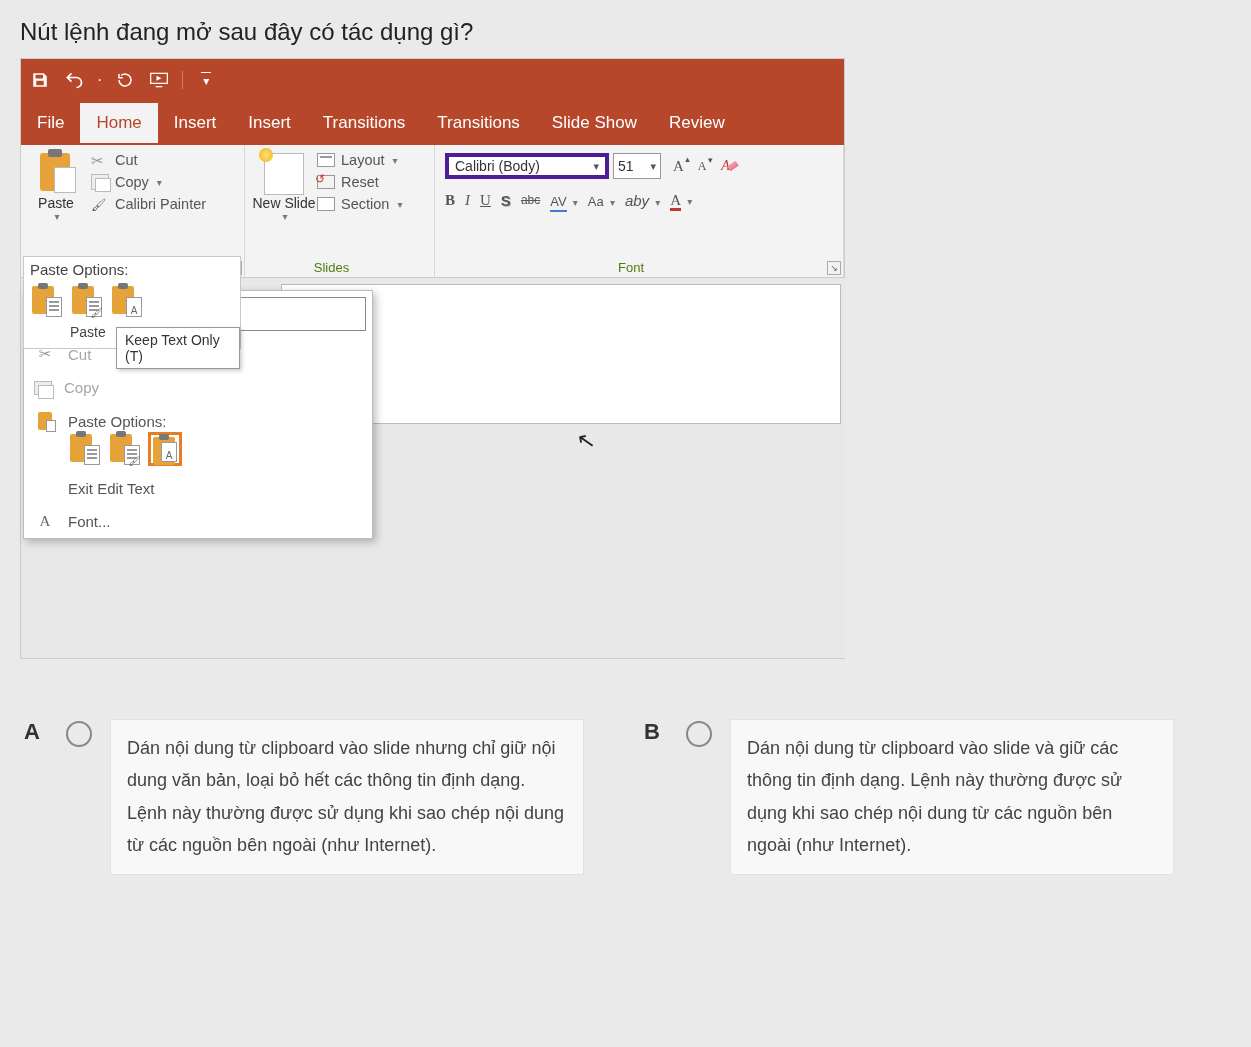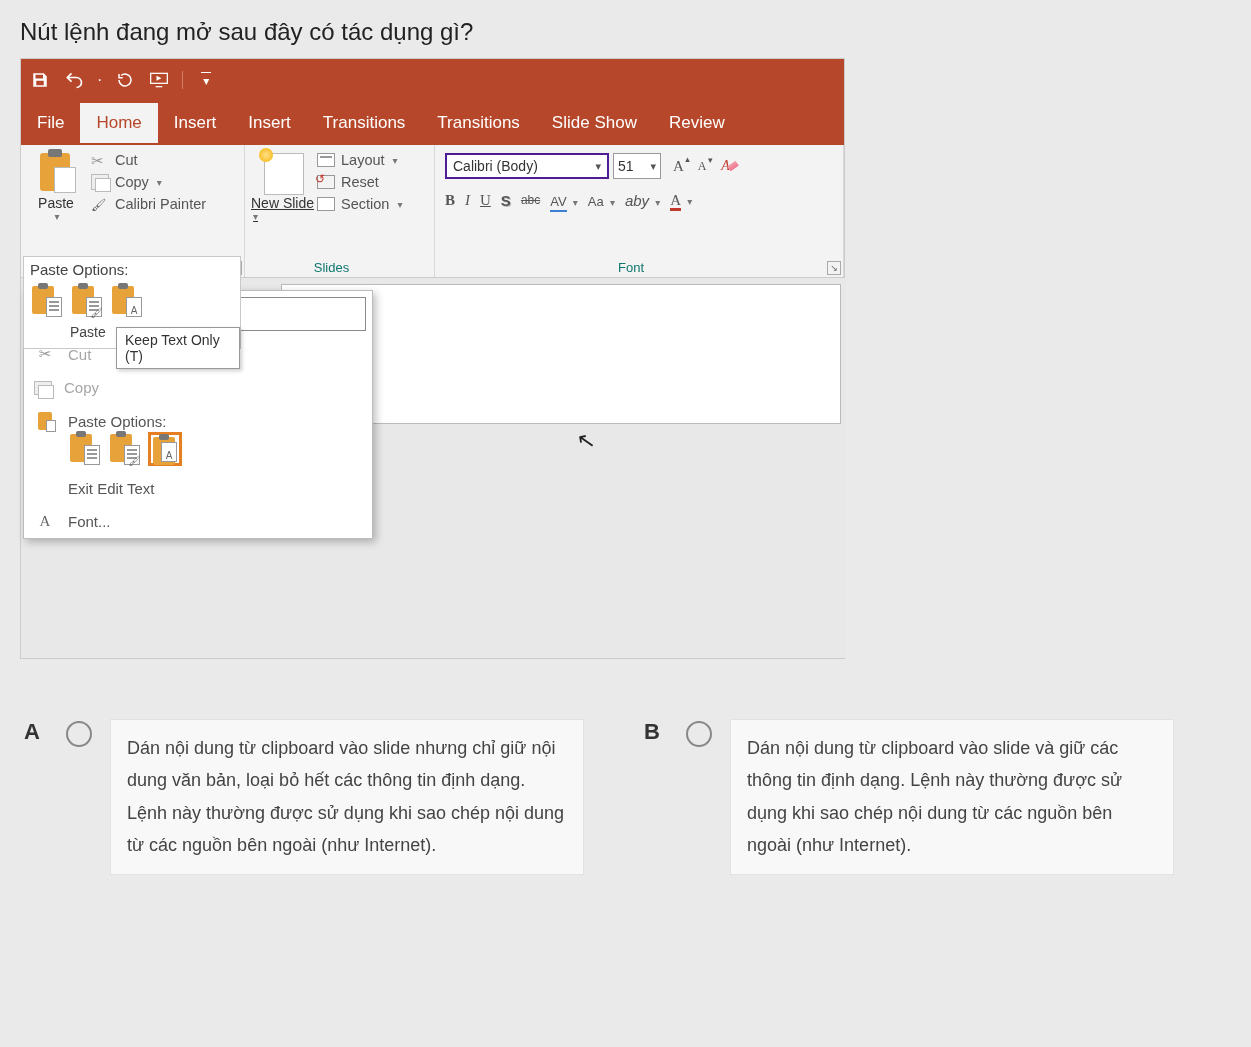--- a/index.html
+++ b/index.html
@@ -58,21 +58,21 @@
     padding: 4px 6px 18px 6px;
     display: flex;
     flex-direction: column;
   }
   .group-label {
     position: absolute;
     bottom: 2px;
     left: 0; right: 16px;
     text-align: center;
     font-size: 13px;
-    color: #0f766e;
+    color: #4d7c0f;
   }
   .dlg-launcher {
     position: absolute;
     right: 2px;
     bottom: 2px;
     width: 14px; height: 14px;
     border: 1px solid #aaa;
     font-size: 9px;
     display: flex;
     align-items: center;
@@ -139,37 +139,37 @@
     background: #fff;
     border: 1px solid #999;
     padding: 4px 8px;
     font-size: 14px;
     z-index: 6;
     box-shadow: 2px 2px 4px rgba(0,0,0,0.2);
   }
 
   .slides-group { width: 190px; }
   .slides-top { display:flex; }
-  .newslide { width: 66px; font-size:14px; padding-top:4px;text-decoration:underline; }
+  .newslide { width: 66px; text-align:center; font-size:14px; padding-top:4px; }
   .ns-icon { width:40px; height:42px; margin:0 auto; background:#fff; border:1px solid #bbb; position:relative; }
   .ns-icon::before { content:""; position:absolute; left:-6px; top:-6px; width:14px; height:14px; background: radial-gradient(circle,#ffe08a,#f5b200); border-radius:50%; }
   .slides-cmds { font-size:14.5px; color:#555; }
   .slides-cmd { display:flex; align-items:center; gap:6px; padding:3px 2px 3px 0; }
   .layout-icon { width:18px; height:14px; border:1px solid #999; background:linear-gradient(#fff,#fff); position:relative; }
   .layout-icon::before { content:""; position:absolute; top:2px; left:2px; right:2px; height:2px; background:#999; }
   .reset-icon { width:18px; height:14px; border:1px solid #999; position:relative; }
   .reset-icon::after { content:"\21BA"; position:absolute; left:-3px; top:-4px; font-size:12px; color:#c0392b; }
   .section-icon { width:18px; height:14px; border:1px solid #999; background:#fff; }
   .drop { font-size:10px; color:#777; margin-left:2px; }
 
   .font-group { flex:1; padding-left:10px; padding-top:8px; }
   .font-row1 { display:flex; align-items:center; gap:4px; }
   .font-name {
     width: 164px; height: 26px;
-    background:#fff; border:2px solid #4c1d95;
+    background:#fff; border:4px solid #4c1d95;
     display:flex; align-items:center; justify-content:space-between;
     padding: 0 6px;
     font-size:14px;
   }
   .font-size {
     width: 48px; height:26px; background:#fff; border:1px solid #999;
     display:flex; align-items:center; justify-content:space-between;
     padding:0 4px;
   }
   .chev { font-size:11px; color:#555; }

